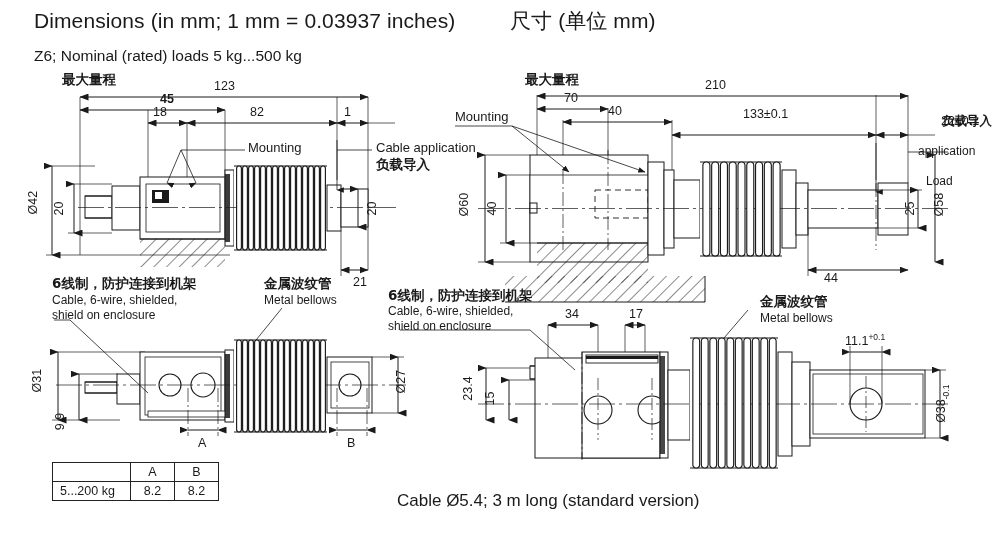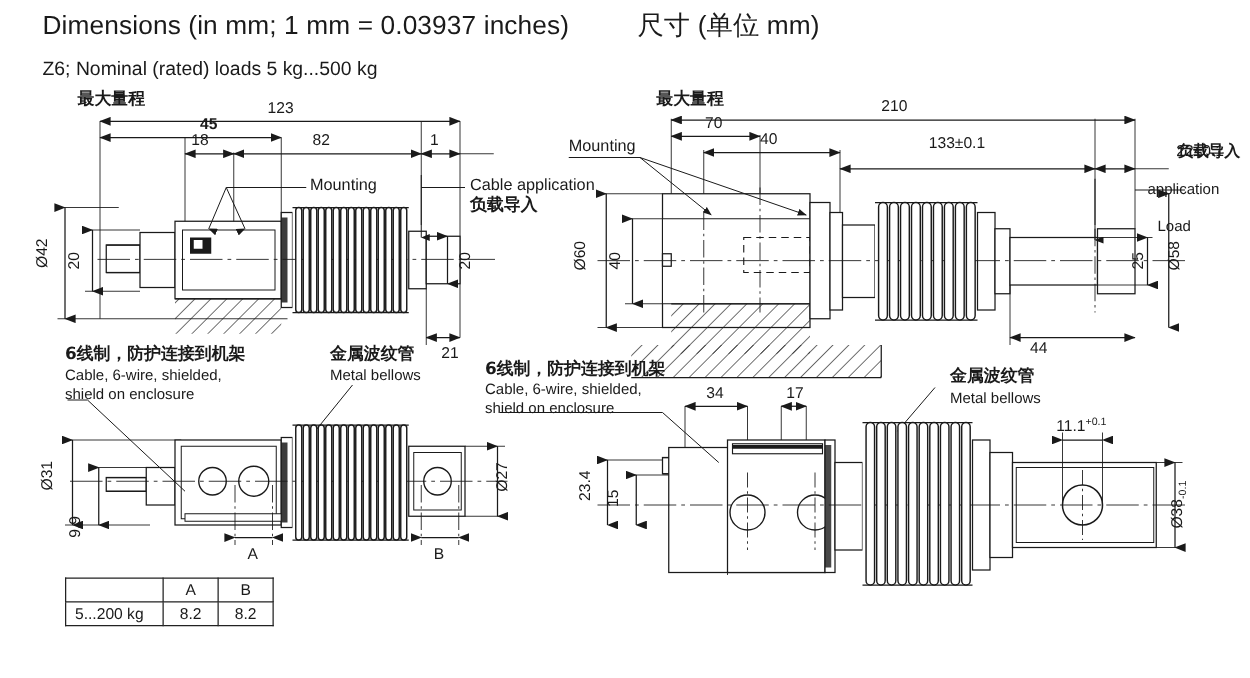--- a/index.html
+++ b/index.html
@@ -491,14 +491,15 @@
           <td class="colv">B</td>
         </tr>
         <tr>
           <td class="rowhdr">5...200 kg</td>
           <td class="colv">8.2</td>
           <td class="colv">8.2</td>
         </tr>
       </tbody>
   </table>
 
+  <div class="t cable-note" style="left:397px; top:492px;">Cable Ø5.4; 3 m long (standard version)</div>
 
 </div>
 
 </body></html>

